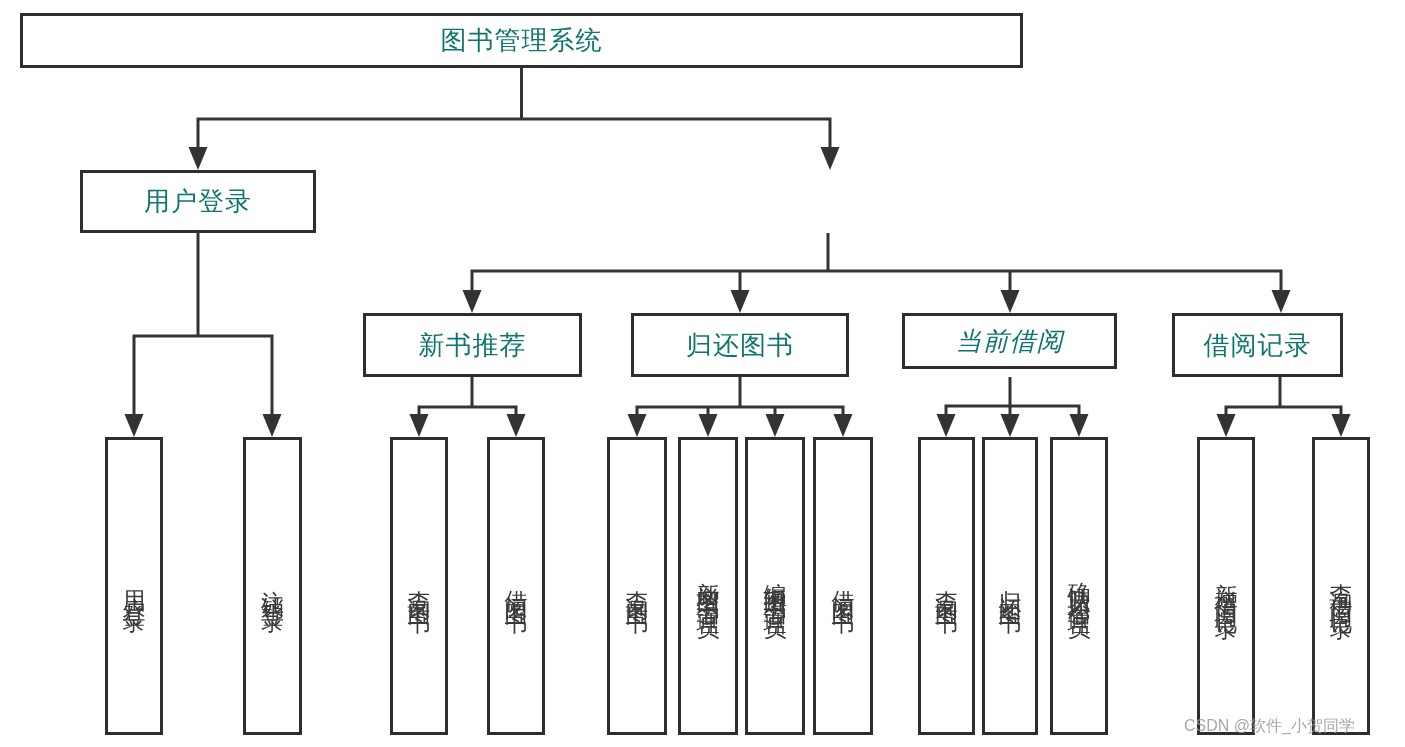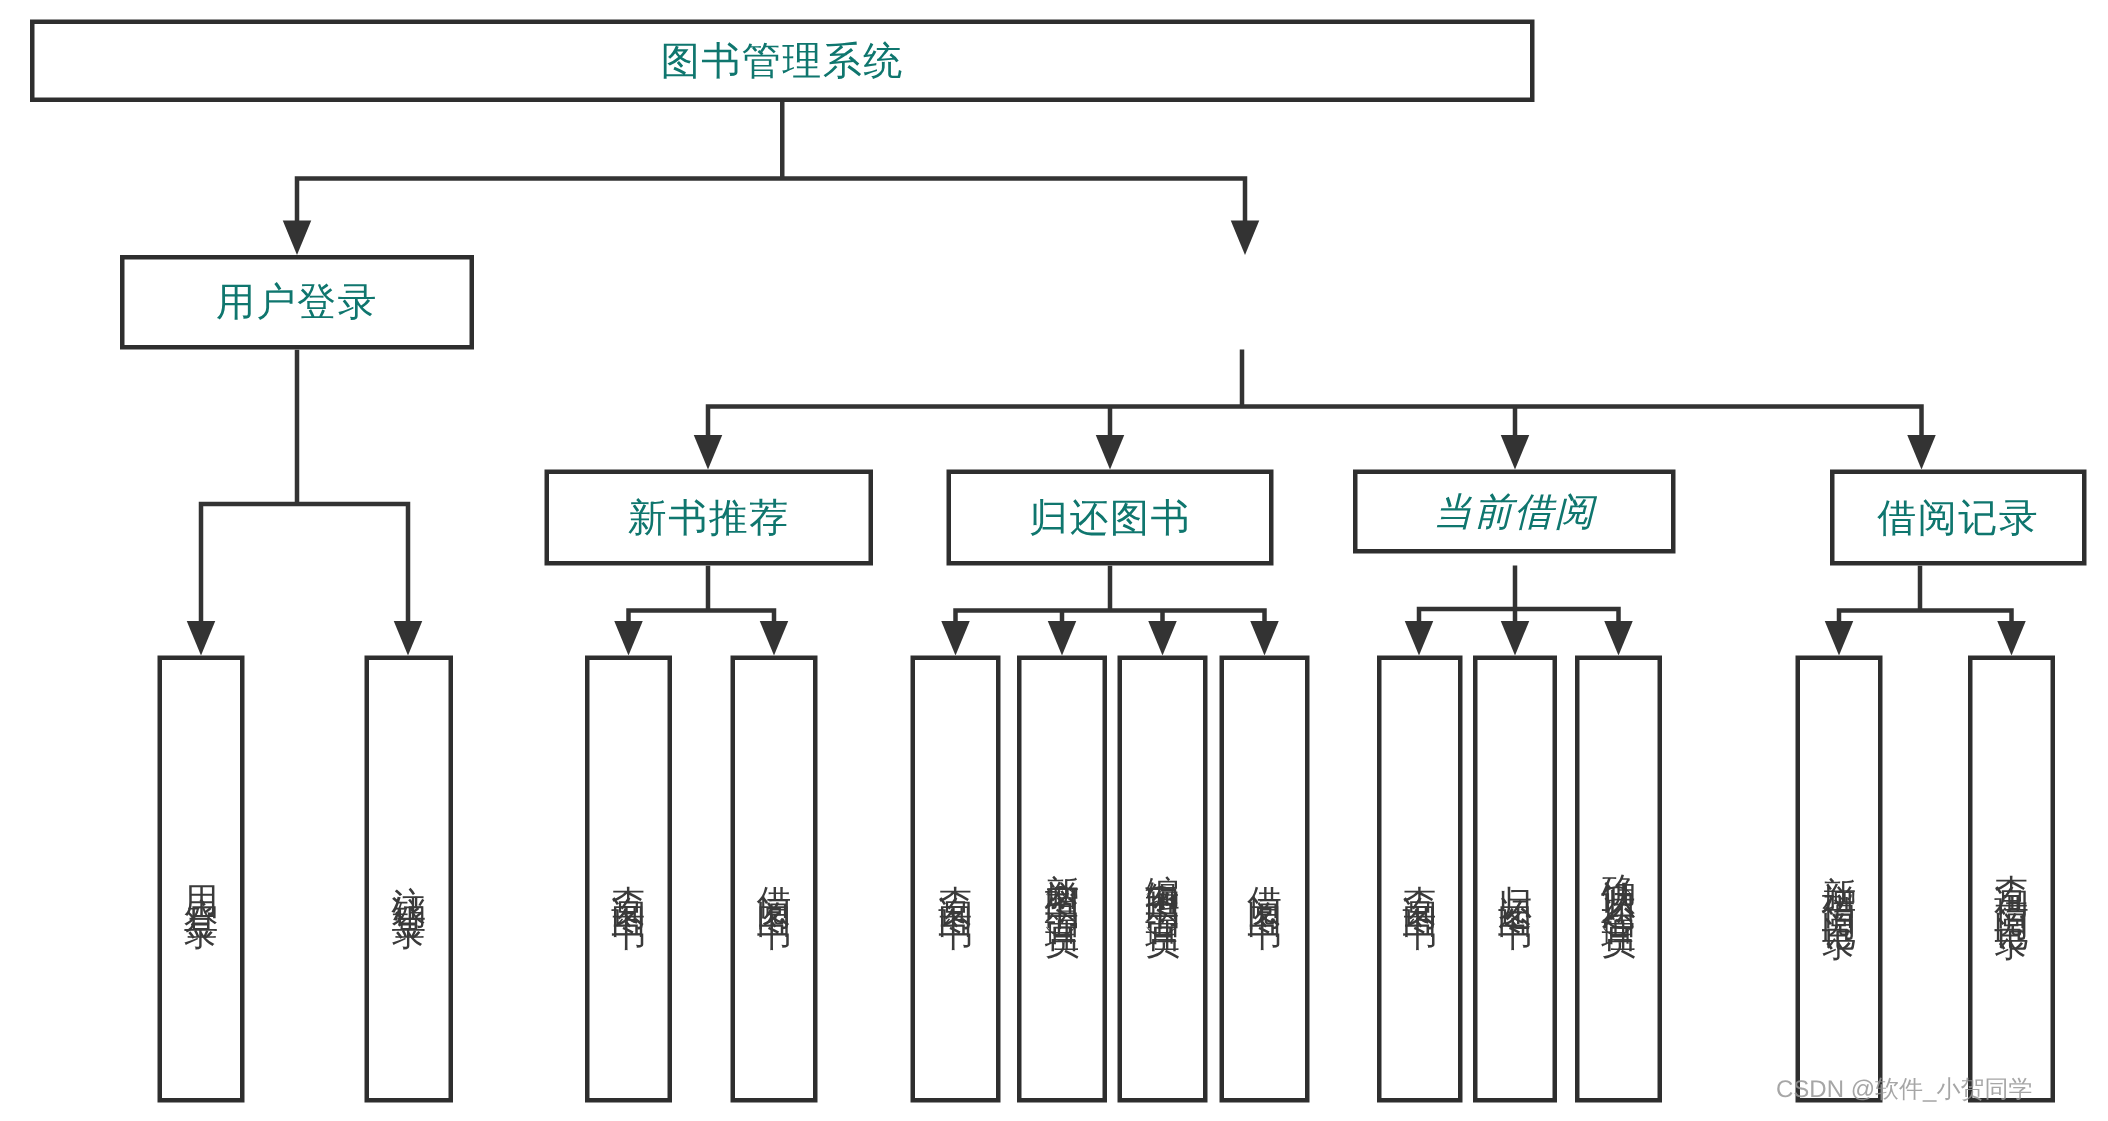--- a/index.html
+++ b/index.html
@@ -135,21 +135,21 @@
 
   <div class="node" style="left:363px; top:313px; width:219px; height:64px;">
     <span class="lbl">新书推荐</span>
   </div>
   <div class="node" style="left:631px; top:313px; width:218px; height:64px;">
     <span class="lbl">归还图书</span>
   </div>
   <div class="node" style="left:902px; top:313px; width:215px; height:56px;font-style:italic;">
     <span class="lbl">当前借阅</span>
   </div>
-  <div class="node" style="left:1172px; top:313px; width:171px; height:64px;margin-left:48px;">
+  <div class="node" style="left:1172px; top:313px; width:171px; height:64px;">
     <span class="lbl">借阅记录</span>
   </div>
 
   <div class="leaf" style="left:105px; width:58px;">
     <span class="vlbl">用户登录</span>
   </div>
   <div class="leaf" style="left:243px; width:59px;">
     <span class="vlbl">注销登录</span>
   </div>
 

